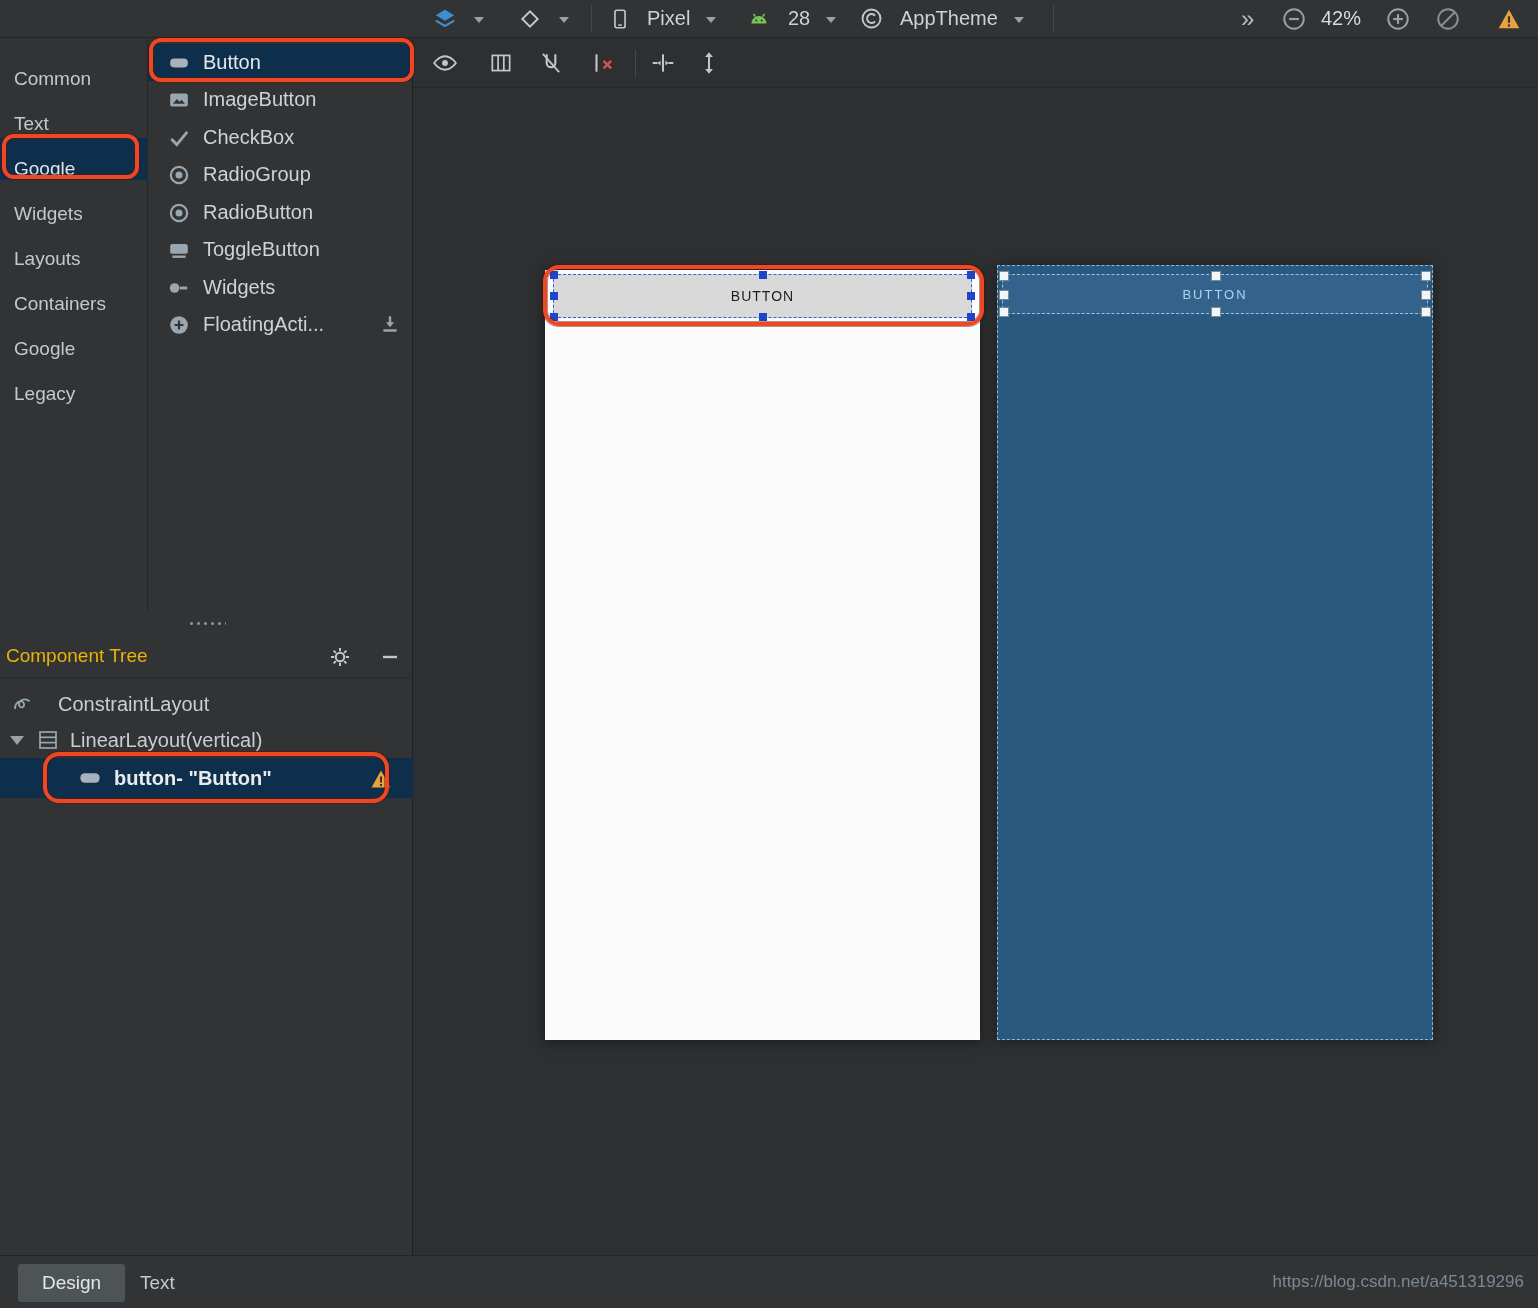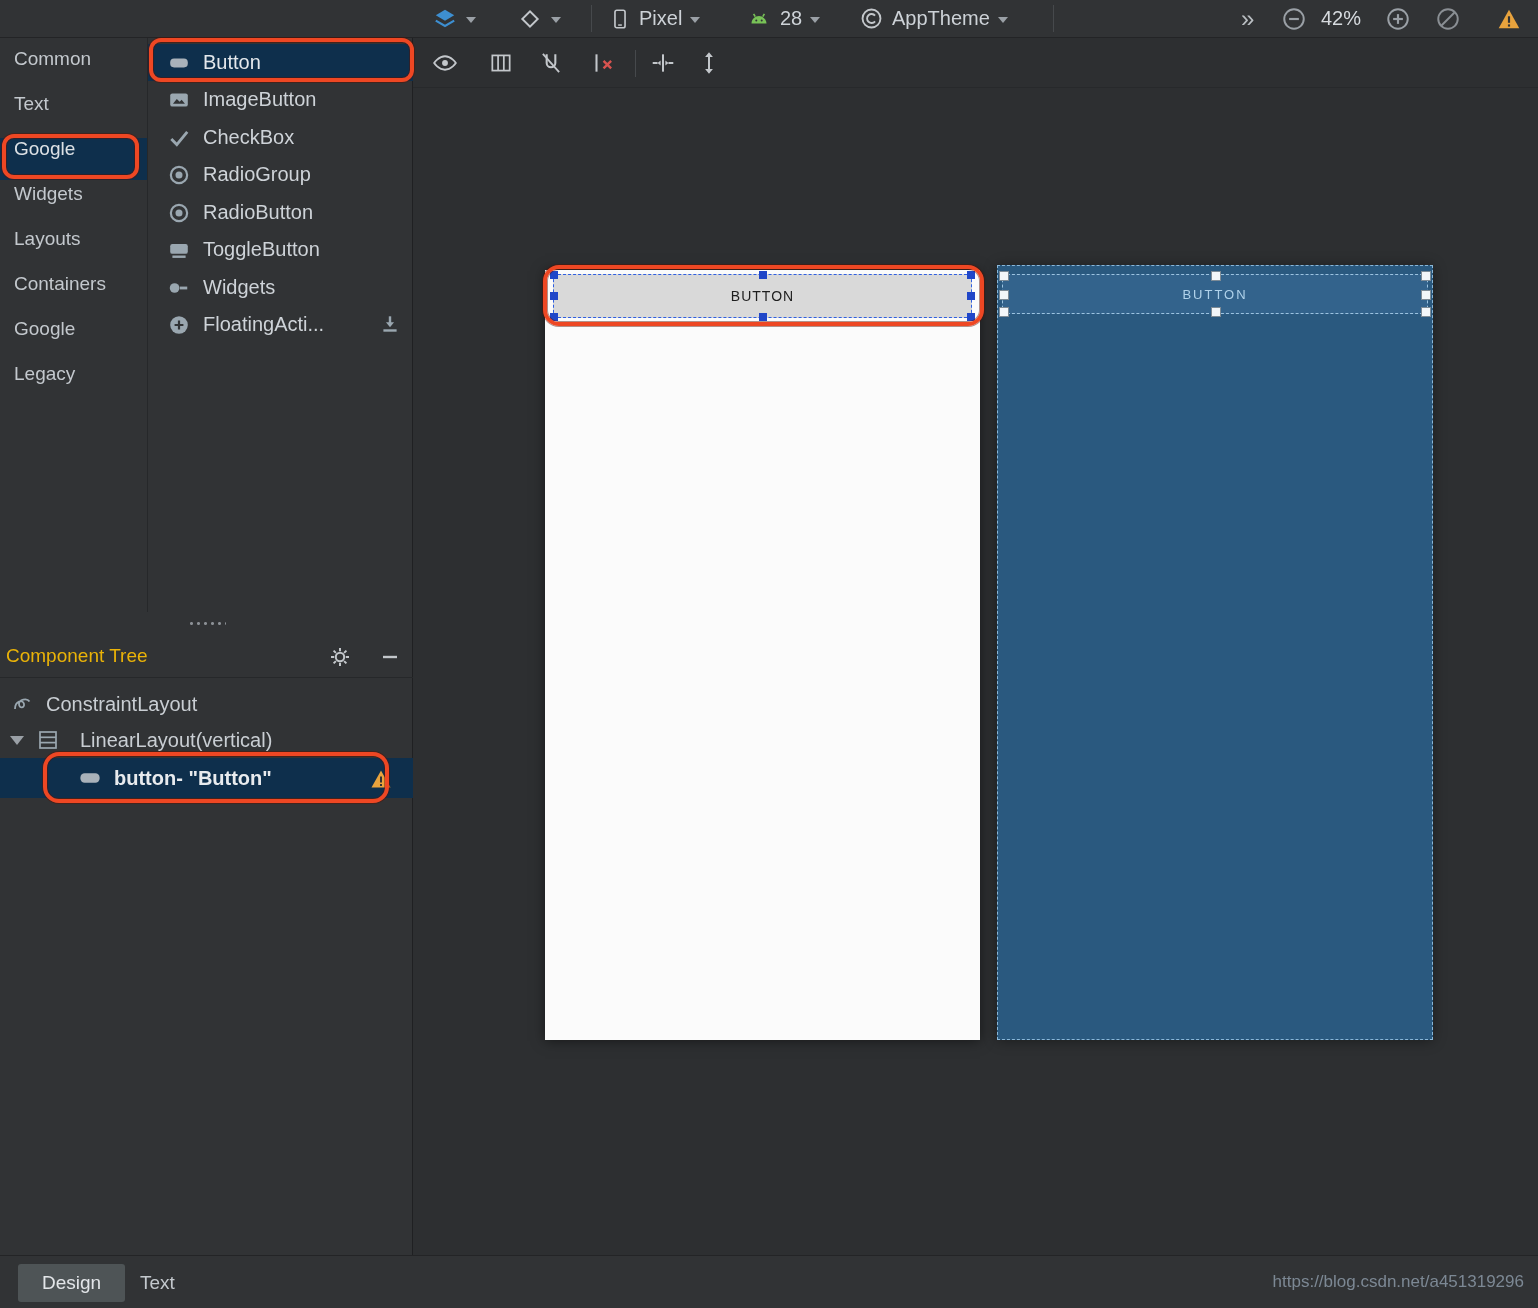--- a/index.html
+++ b/index.html
@@ -7,28 +7,28 @@
   .app{position:relative;width:1538px;height:1308px;background:#2d2f31;font-family:"Liberation Sans",sans-serif;color:#c3c7cb;overflow:hidden;}
   svg{display:block;}
   .ic{display:inline-flex;align-items:center;justify-content:center;flex:none;}
 
   
   .topbar{position:absolute;left:0;top:0;width:1538px;height:38px;background:#313335;border-bottom:1px solid #232426;}
   .palette-header{position:absolute;left:0;top:0;width:413px;height:38px;border-right:1px solid #232426;}
   .panel-title{position:absolute;left:8px;top:0;line-height:36px;font-size:19px;color:#cdd2d7;}
   .ph-ic{position:absolute;top:7px;width:24px;height:24px;cursor:pointer;}
   .main-toolbar{position:absolute;left:413px;top:0;width:1125px;height:38px;}
-  .tbi{position:absolute;top:0;height:37px;display:flex;align-items:center;gap:8px;font-size:20px;color:#cdd2d7;cursor:pointer;white-space:nowrap;}
+  .tbi{position:absolute;top:0;height:37px;display:flex;align-items:center;gap:16px;font-size:20px;color:#cdd2d7;cursor:pointer;white-space:nowrap;}
   .chev{width:0;height:0;border-left:5px solid transparent;border-right:5px solid transparent;border-top:6px solid #9aa0a6;margin-top:3px;}
   .vsep{position:absolute;top:5px;width:1px;height:27px;background:#46494c;}
 
   
   .left{position:absolute;left:0;top:38px;width:413px;height:1217px;background:#313335;border-right:1px solid #1f2022;}
   .cats{position:absolute;left:0;top:0;width:148px;height:574px;border-right:1px solid #26282a;}
-  .cat{position:absolute;left:0;width:147px;height:42px;display:flex;align-items:flex-start;padding-left:14px;font-size:19px;color:#c3c8cd;cursor:pointer;}
+  .cat{position:absolute;left:0;width:147px;height:42px;display:flex;align-items:flex-end;padding-left:14px;font-size:19px;color:#c3c8cd;cursor:pointer;}
   .cat.sel{background:#0e2f4c;color:#dde1e5;}
   .items{position:absolute;left:148px;top:0;width:265px;height:574px;}
   .pitem{position:absolute;left:0;width:265px;height:37px;display:flex;align-items:center;gap:13px;padding-left:20px;font-size:20px;color:#ced3d8;cursor:pointer;}
   .pitem.sel{background:#0e2f4c;color:#e4e8ec;}
   .pitem .ic{width:22px;height:22px;}
   .dl{position:absolute;right:12px;top:7px;width:22px;height:22px;}
   .splitter{position:absolute;left:0;top:574px;width:413px;height:22px;display:flex;align-items:center;justify-content:center;cursor:row-resize;}
   .grip{width:38px;height:7px;background-image:radial-gradient(circle,#8a8f94 1.3px,transparent 1.6px);background-size:7px 7px;background-repeat:repeat-x;}
   .tree-header{position:absolute;left:0;top:598px;width:413px;height:42px;border-bottom:1px solid #26282a;}
   .th-title{position:absolute;left:6px;top:0;line-height:40px;font-size:19px;color:#eab308;}
@@ -296,33 +296,33 @@
           </svg>
       </span>
     </div>
 
     <div class="trow" style="top:648px">
       <span class="ic" style="margin-left:10px">
         <svg width="24" height="24" viewBox="0 0 24 24">
             <path d="M5 17 C5 9, 13 7, 14 12 C14.8 16.5, 9 16.5, 9 12 C9 7.5, 17 5.5, 19.5 9.5" fill="none" stroke="#9aa7b0" stroke-width="1.8"></path>
           </svg>
       </span>
-      <span style="margin-left:12px">ConstraintLayout</span>
+      <span style="margin-left:24px">ConstraintLayout</span>
     </div>
 
     <div class="trow" style="top:684px">
       <span class="expander" style="margin-left:10px"></span>
       <span class="ic" style="margin-left:12px">
         <svg width="24" height="24" viewBox="0 0 24 24">
             <rect x="4" y="4" width="16" height="16" fill="none" stroke="#9aa7b0" stroke-width="1.7"></rect>
             <line x1="4" y1="9.3" x2="20" y2="9.3" stroke="#9aa7b0" stroke-width="1.7"></line>
             <line x1="4" y1="14.6" x2="20" y2="14.6" stroke="#9aa7b0" stroke-width="1.7"></line>
           </svg>
       </span>
-      <span style="margin-left:20px">LinearLayout(vertical)</span>
+      <span style="margin-left:10px">LinearLayout(vertical)</span>
     </div>
 
     <div class="trow sel" style="top:720px;height:40px">
       <span class="ic" style="margin-left:78px">
         <svg width="24" height="24" viewBox="0 0 20 20">
             <rect x="2" y="6" width="16" height="8" rx="3.5" fill="#a9b2ba"></rect>
           </svg>
       </span>
       <span style="margin-left:12px;font-weight:bold">button- "Button"</span>
       <span class="warn-badge">

